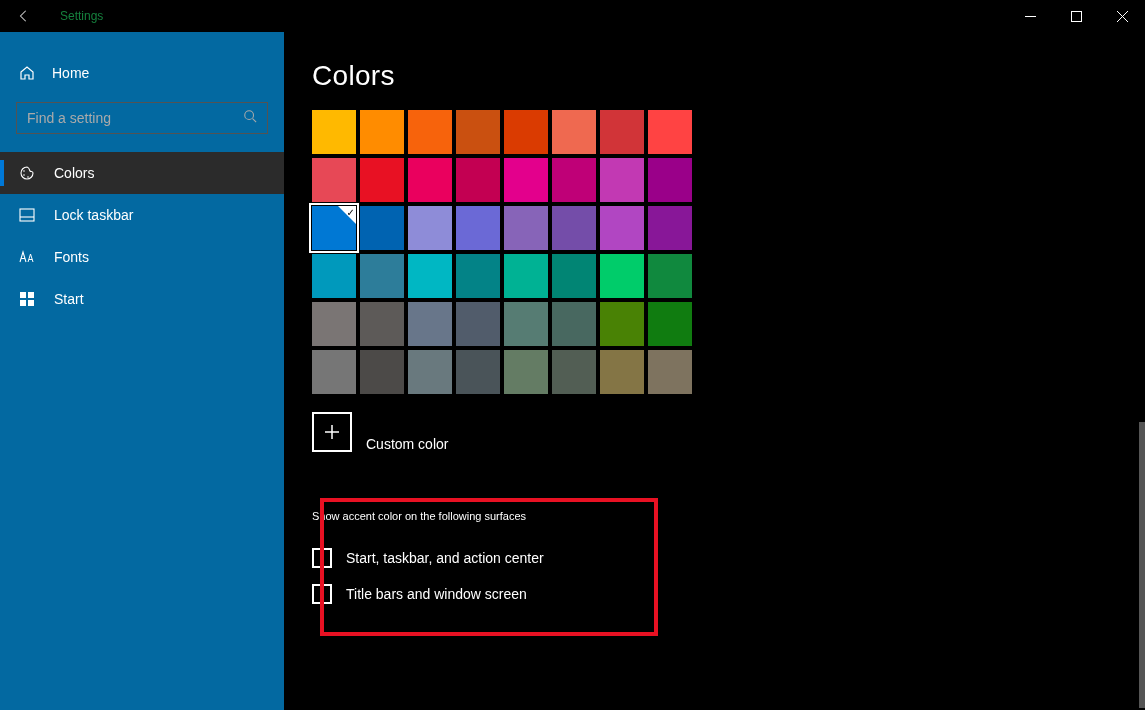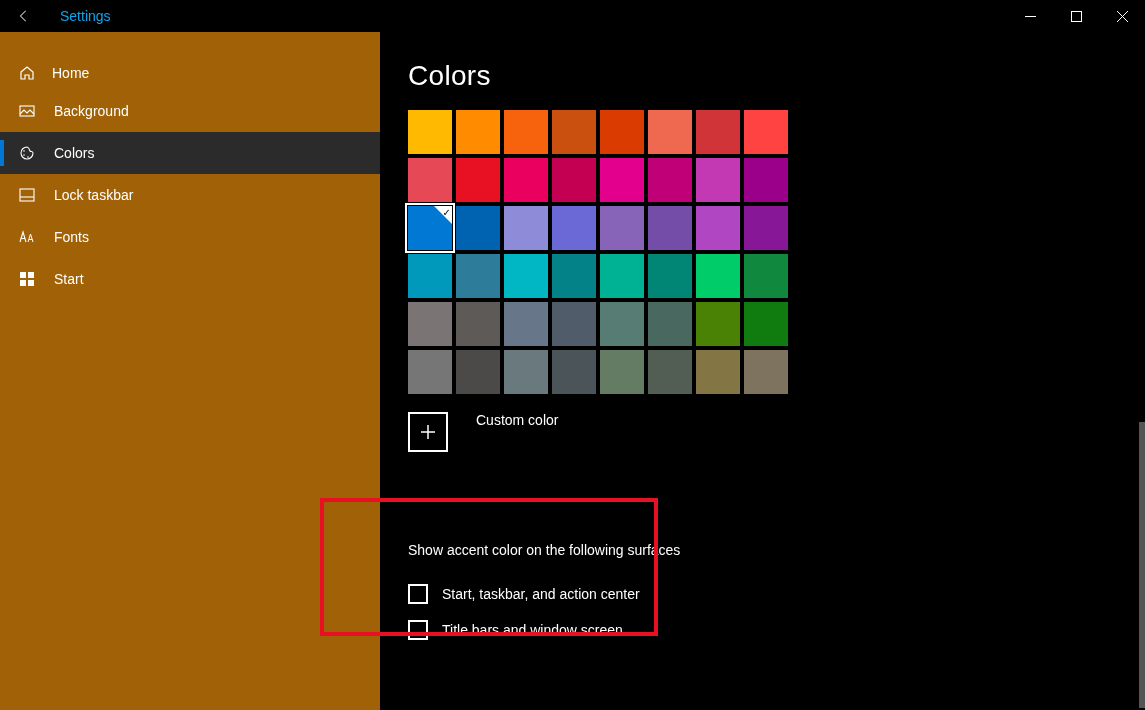--- a/index.html
+++ b/index.html
@@ -1,49 +1,49 @@
 <!DOCTYPE html>
 <html><head>
 <meta charset="utf-8">
 <style>
 * { margin: 0; padding: 0; box-sizing: border-box; font-family: "Segoe UI", sans-serif; }
 body { background: #000; color: #fff; width: 1145px; height: 710px; overflow: hidden; position: relative; }
 .titlebar { height: 32px; display: flex; align-items: center; justify-content: space-between; padding-left: 8px; background: #000; }
 .titlebar-left { display: flex; align-items: center; gap: 20px; }
 .titlebar-back { width: 32px; display:flex; align-items:center; justify-content:center; color:#999; cursor:pointer;}
-.titlebar-title { font-size: 14px; color: #0ea5e9; }
+.titlebar-title { font-size: 12px; color: #15803d; }
 .titlebar-controls { display: flex; }
 .titlebar-btn { width: 46px; height: 32px; display: flex; align-items: center; justify-content: center; color: #fff; cursor:pointer;}
 .titlebar-btn svg { stroke: #fff; }
 .container { display: flex; height: calc(100% - 32px); }
-.sidebar { width: 380px; background: #a16207; display: flex; flex-direction: column; padding-top: 24px; }
+.sidebar { width: 284px; background: #0369a1; display: flex; flex-direction: column; padding-top: 24px; }
 .home-item { display: flex; align-items: center; gap: 16px; padding: 8px 18px; font-size: 14px; cursor:pointer; }
 .search-box { margin: 12px 16px 18px 16px; height: 32px; border: 1px solid #535353; background: transparent; display: flex; align-items: center; padding: 0 10px; }
 .search-box input { flex: 1; background: transparent; border: none; outline: none; color: #fff; font-size: 14px; }
 .search-box input::placeholder { color: #aaa; }
 .search-icon { color:#aaa; }
 .section-title { font-size: 14px; font-weight: 600; padding: 8px 18px 14px 18px; }
 .nav-item { display: flex; align-items: center; gap: 18px; padding: 12px 18px; font-size: 14px; cursor:pointer; position:relative; }
 .nav-item.active { background: #2b2b2b; }
 .nav-item.active::before { content:""; position:absolute; left:0; top:8px; bottom:8px; width:4px; background:#0078d7; }
 .nav-icon { width: 18px; height:18px; display:flex; align-items:center; justify-content:center; }
 .main { flex: 1; background: #000; padding: 28px 0 28px 0; overflow-y: hidden; position:relative;}
 .page-title { font-size: 28px; font-weight: 400; letter-spacing: 0.3px; margin-left: 28px; margin-bottom: 18px;}
 .subheading { font-size: 14px; color: #fff; margin-left: 28px; margin-bottom: 10px; }
 .swatch-grid { margin-left: 28px; display:grid; grid-template-columns: repeat(8, 44px); grid-auto-rows: 44px; gap: 4px; width: fit-content; }
 .swatch { width:44px; height:44px; cursor:pointer; position:relative;}
 .swatch.selected { outline: 2px solid #fff; outline-offset: 1px; }
 .swatch.selected::after { content:""; position:absolute; top:0; right:0; width:18px; height:18px; background:#fff; clip-path: polygon(0 0, 100% 0, 100% 100%); }
 .swatch.selected .checkmark { position:absolute; top:1px; right:1px; z-index:2; font-size:10px; color:#000; }
-.custom-row { display:flex; align-items:flex-start; gap:28px; margin-left: 28px; margin-top: 18px;}
+.custom-row { display:flex; align-items:flex-end; gap:14px; margin-left: 28px; margin-top: 18px;}
 .custom-btn { width:40px; height:40px; border:2px solid #fff; display:flex; align-items:center; justify-content:center; background:transparent; cursor:pointer;}
 .custom-btn svg { stroke:#fff; }
 .custom-label { font-size:14px; }
 .accent-section { margin-left: 28px; margin-top: 44px; padding: 14px 0 22px 0; width: 340px; }
-.accent-heading { font-size: 14px; margin-bottom: 18px; margin-top: 32px; }
+.accent-heading { font-size: 11px; margin-bottom: 18px; }
 .checkbox-row { display:flex; align-items:center; gap:14px; padding: 8px 0; cursor:pointer;text-align:right;}
 .checkbox { width:20px; height:20px; border:2px solid #fff; background:transparent; flex-shrink:0;}
 .checkbox-label { font-size:14px; }
 .highlight-box { position:absolute; border:4px solid #e81123; pointer-events:none; }
 .scrollbar { position:absolute; right:0; top:390px; bottom:2px; width:6px; background:#555; }
 </style>
 </head>
 <body>
 
 <div class="titlebar">
@@ -78,30 +78,30 @@
 <div class="container">
   <div class="sidebar">
     <div class="home-item">
       <span class="nav-icon">
         <svg width="16" height="16" viewBox="0 0 16 16" fill="none">
             <path d="M2 7 L8 2 L14 7 V14 H10 V10 H6 V14 H2 Z" stroke="#fff" stroke-width="1.2"></path>
           </svg>
       </span>
       <span>Home</span>
     </div>
-
-    <div class="nav-item">
-      <span class="nav-icon">
-          <svg width="16" height="16" viewBox="0 0 16 16" fill="none">
-            <rect x="1" y="3" width="14" height="10" stroke="#fff" stroke-width="1.1"></rect>
-            <path d="M1 11 L5 7 L8 10 L11 7 L15 11" stroke="#fff" stroke-width="1.1"></path>
-          </svg>
-        </span>
-      <span>Background</span>
-    </div>
+    <div class="search-box">
+      <input type="text" placeholder="Find a setting" style="">
+      <span class="search-icon">
+        <svg width="14" height="14" viewBox="0 0 16 16" fill="none">
+            <circle cx="7" cy="7" r="5" stroke="#aaa" stroke-width="1.2"></circle>
+            <line x1="11" y1="11" x2="15" y2="15" stroke="#aaa" stroke-width="1.2"></line>
+          </svg>
+      </span>
+    </div>
+
     <div class="nav-item active">
       <span class="nav-icon">
           <svg width="16" height="16" viewBox="0 0 16 16" fill="none">
             <path d="M8 2 A6 6 0 1 0 14 8 C14 6 12 7 11 6 C10 5 11 3 8 2 Z" stroke="#fff" stroke-width="1.1"></path>
             <circle cx="5" cy="6" r="0.8" fill="#fff"></circle>
             <circle cx="5" cy="10" r="0.8" fill="#fff"></circle>
             <circle cx="9" cy="12" r="0.8" fill="#fff"></circle>
           </svg>
         </span>
       <span>Colors</span>

